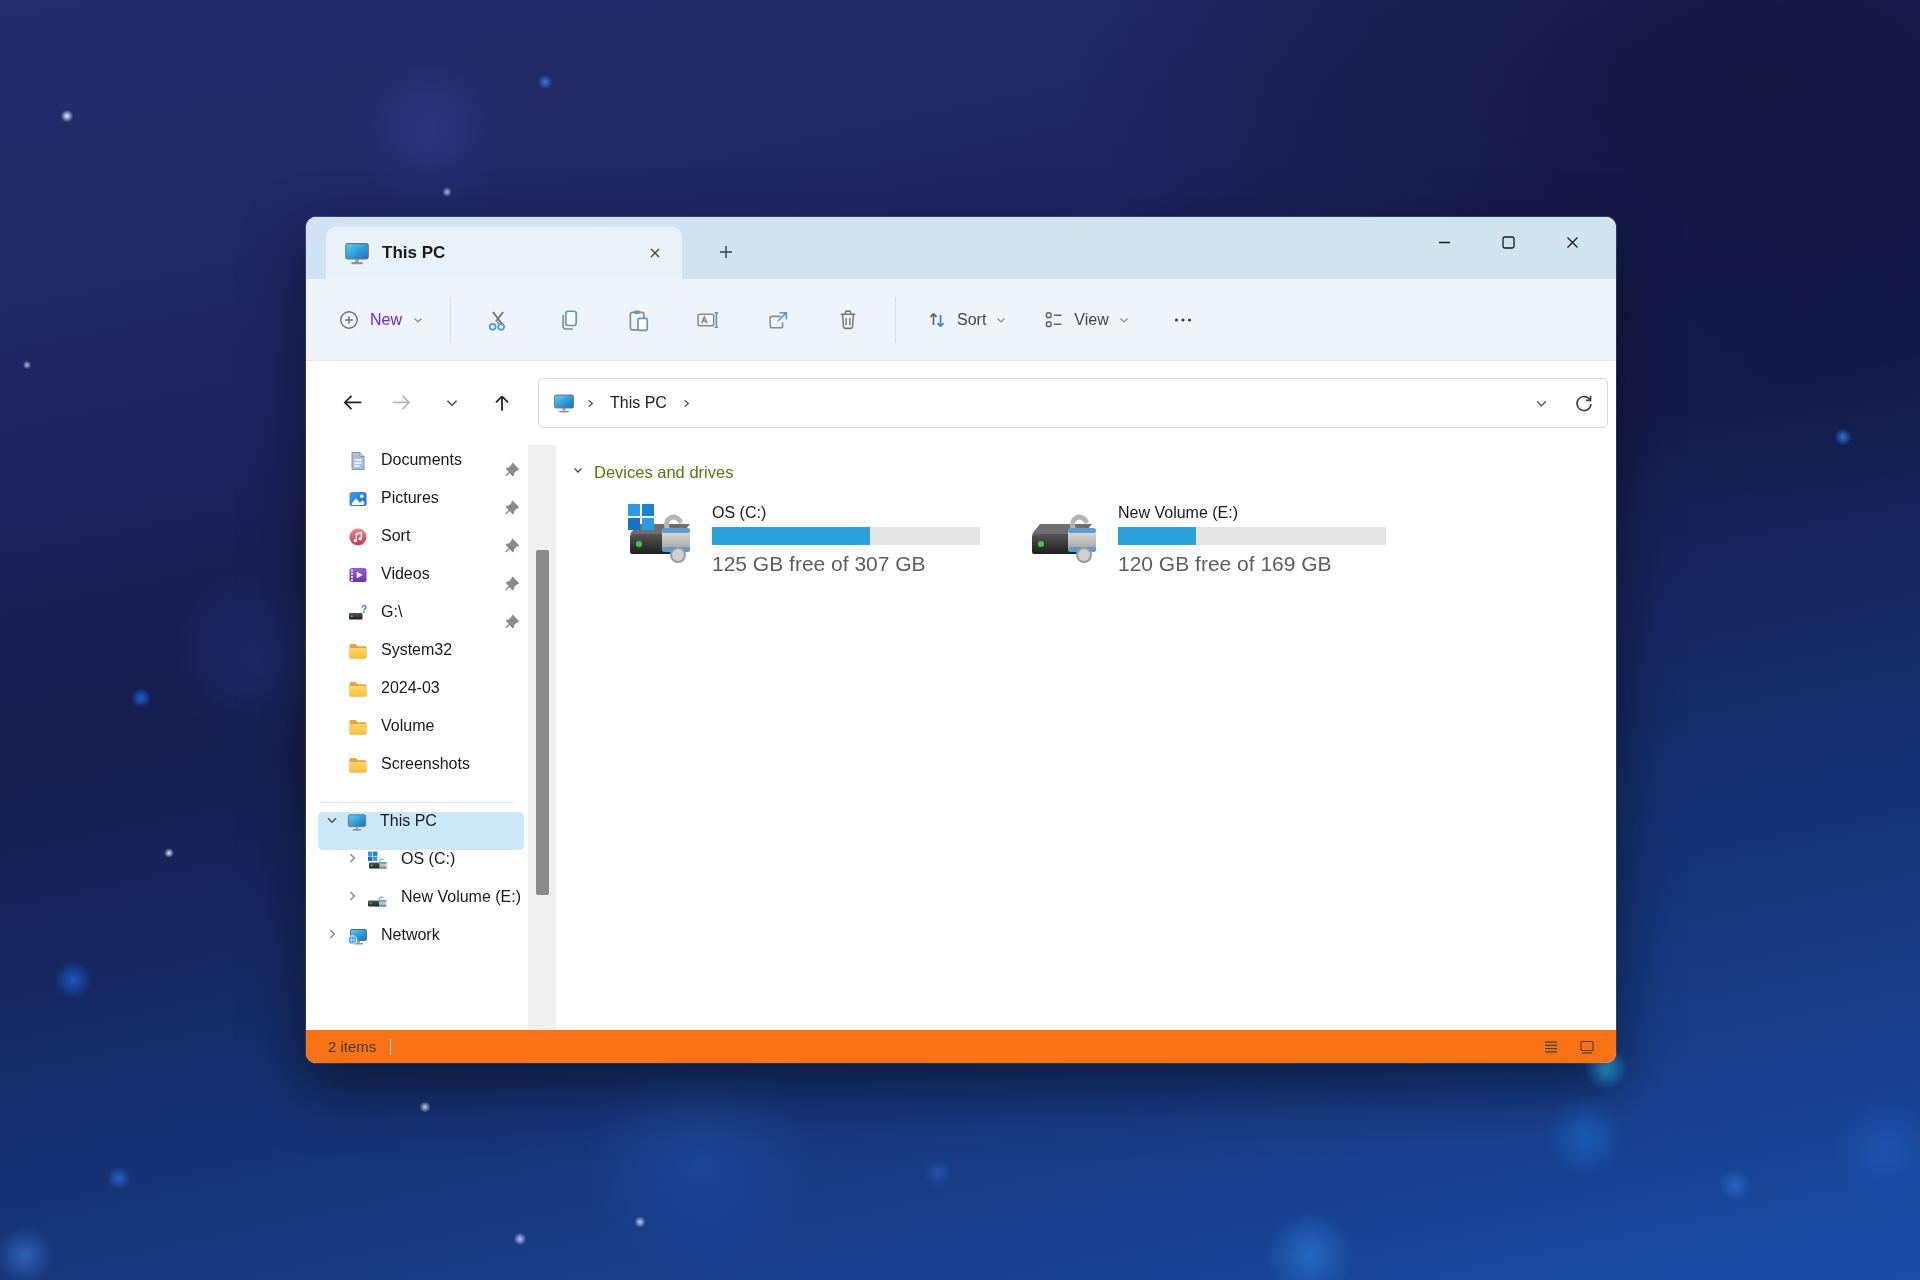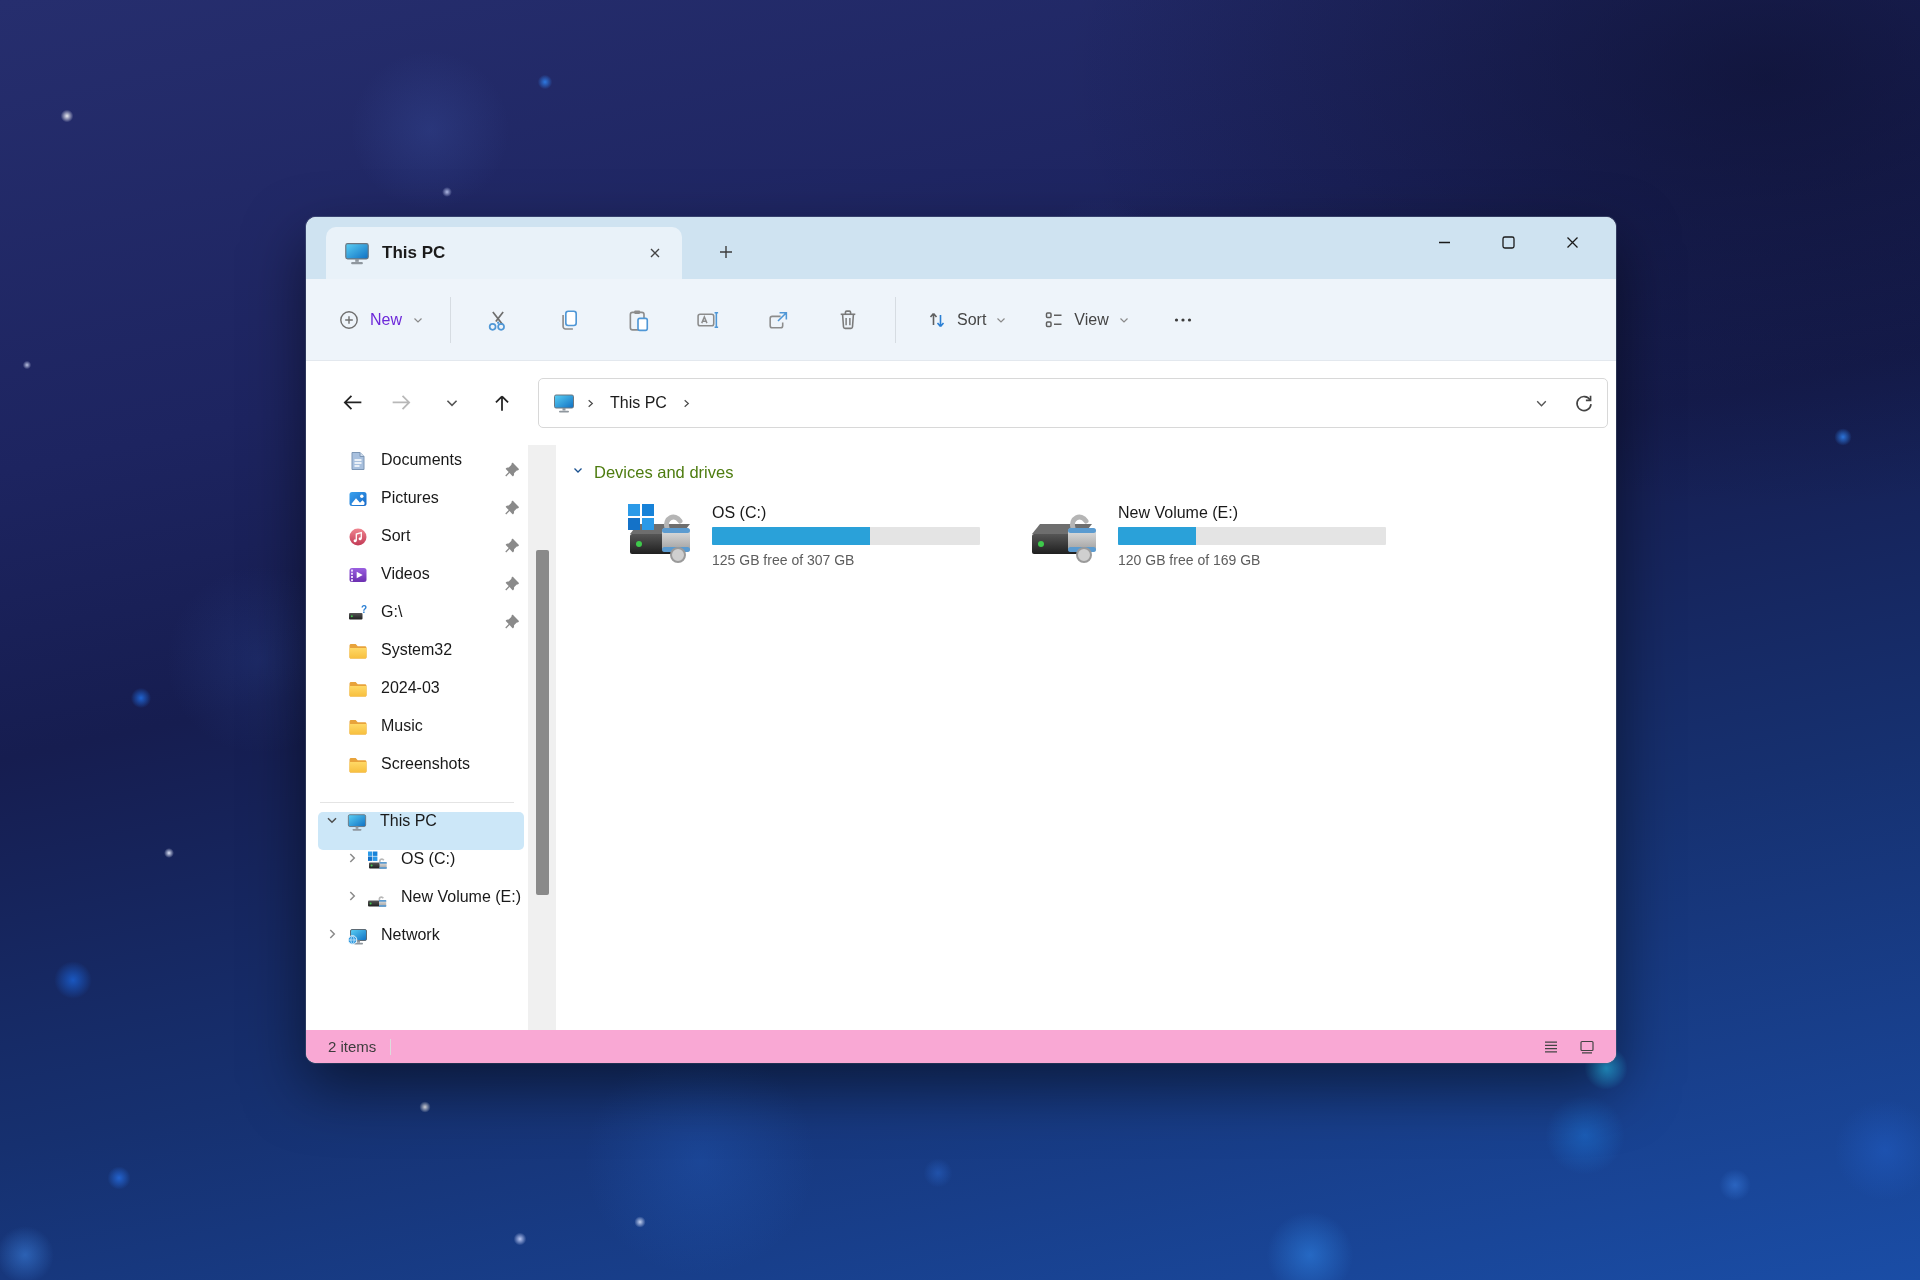--- a/index.html
+++ b/index.html
@@ -96,24 +96,24 @@
   .content { flex:1; padding:18px 0 0 6px; }
   .section-header { display:flex; align-items:flex-start; gap:9px; padding-left:9px;
     color:#4d7c0f; font-size:16.5px; }
   .drives { display:flex; gap:46px; margin-top:20px; padding-left:58px; }
   .drive-tile { display:flex; gap:12px; width:360px; }
   .drive-icon { width:80px; height:64px; flex:0 0 auto; }
   .drive-info { padding-top:2px; }
   .drive-name { font-size:16px; color:#191919; }
   .drive-bar { width:268px; height:18px; background:#e4e4e4; margin-top:5px; border-radius:1px; overflow:hidden; }
   .drive-fill { height:100%; background:#2aa1d9; }
-  .drive-free { font-size:14px; color:#5d5d5d; margin-top:7px; }
+  .drive-free { font-size:21px; color:#5d5d5d; margin-top:7px; }
 
   
-  .statusbar { height:33px; flex:0 0 auto; display:flex; align-items:center; padding:0 14px 0 22px; background:#f9a8d4; }
+  .statusbar { height:33px; flex:0 0 auto; display:flex; align-items:center; padding:0 14px 0 22px; background:#f97316; }
   .status-count { font-size:15px; color:#3c3c3c; }
   .status-div { width:1px; height:16px; background:#dcdcdc; margin-left:14px; }
   .status-right { margin-left:auto; display:flex; gap:6px; }
   .status-btn { width:30px; height:24px; }
   svg { display:block; }
 </style>
 </head>
 <body>
 
 <svg width="0" height="0" style="position:absolute" aria-hidden="true">
@@ -477,21 +477,21 @@
             </span>
           <span class="side-lbl">2024-03</span>
         </div>
         <div class="side-row ind-pin">
           <span>
               <svg width="20" height="20" viewBox="0 0 20 20">
                 <path d="M1.5 4.7c0-.9.7-1.6 1.6-1.6h4.6l2 2.1h7.2c.9 0 1.6.7 1.6 1.6v9.1c0 .9-.7 1.6-1.6 1.6H3.1c-.9 0-1.6-.7-1.6-1.6z" fill="#e8a33b"></path>
                 <path d="M1.5 7h17v8.9c0 .9-.7 1.6-1.6 1.6H3.1c-.9 0-1.6-.7-1.6-1.6z" fill="url(#g-fold)"></path>
               </svg>
             </span>
-          <span class="side-lbl">Music</span>
+          <span class="side-lbl">Volume</span>
         </div>
         <div class="side-row ind-pin">
           <span>
               <svg width="20" height="20" viewBox="0 0 20 20">
                 <path d="M1.5 4.7c0-.9.7-1.6 1.6-1.6h4.6l2 2.1h7.2c.9 0 1.6.7 1.6 1.6v9.1c0 .9-.7 1.6-1.6 1.6H3.1c-.9 0-1.6-.7-1.6-1.6z" fill="#e8a33b"></path>
                 <path d="M1.5 7h17v8.9c0 .9-.7 1.6-1.6 1.6H3.1c-.9 0-1.6-.7-1.6-1.6z" fill="url(#g-fold)"></path>
               </svg>
             </span>
           <span class="side-lbl">Screenshots</span>
         </div>

